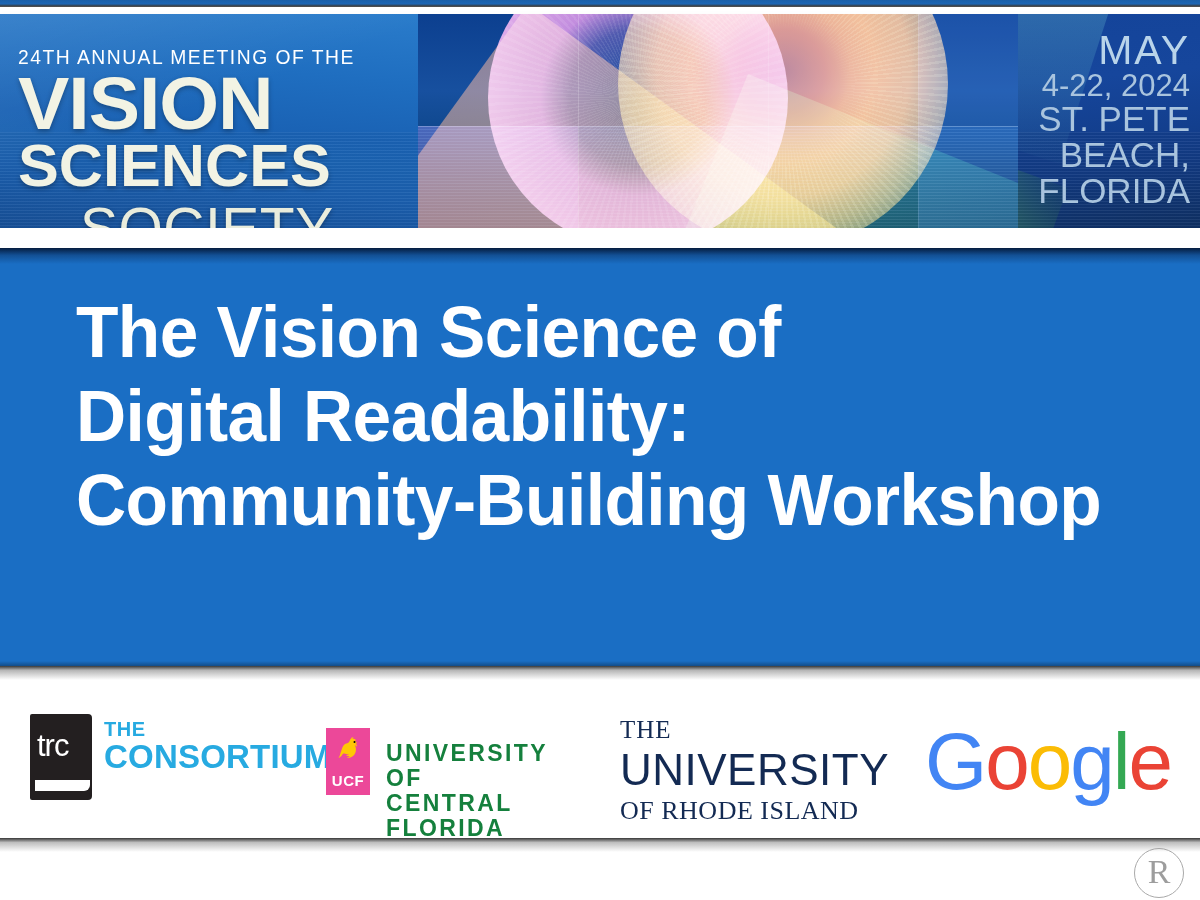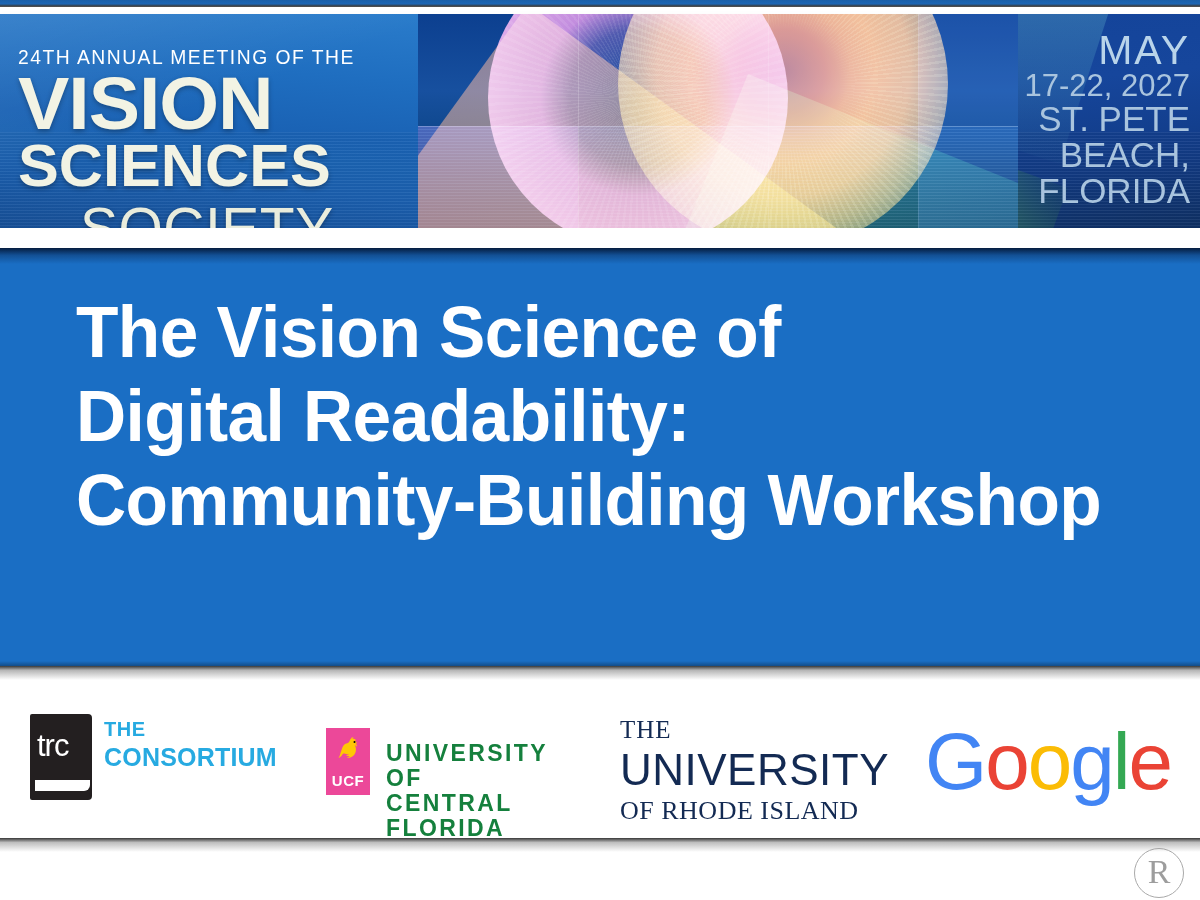--- a/index.html
+++ b/index.html
@@ -233,21 +233,21 @@
   }
   .trc-letters {
     position:absolute; left:7px; top:16px;
     font-family: "Liberation Sans", sans-serif;
     font-weight: 400; font-size: 31px; letter-spacing:-1px;
     color:#ffffff; line-height:1;
   }
   .trc-text { position:absolute; left:74px; top:3px; }
   .trc-l1 { font-family:"Liberation Sans",sans-serif; font-weight:700; font-size:20px; letter-spacing:0.6px; color:#27AAE1; line-height:25px;}
   .trc-l2 { font-family:"Liberation Sans",sans-serif; font-weight:700; font-size:26px; letter-spacing:0.2px; color:#231f20; line-height:30px;}
-  .trc-l3 { font-family:"Liberation Sans",sans-serif; font-weight:700; font-size:25px; letter-spacing:0.2px; color:#27AAE1; line-height:30px;}
+  .trc-l3 { font-family:"Liberation Sans",sans-serif; font-weight:700; font-size:33px; letter-spacing:0.2px; color:#27AAE1; line-height:30px;}
 
   
   .ucf { position:absolute; left:326px; top:62px; width:265px; height:72px; }
   .ucf-badge {
     position:absolute; left:0; top:0; width:44px; height:67px;
     background:#ec4899;
   }
   .ucf-pegasus {
     position:absolute; left:9px; top:7px; width:27px; height:33px;
   }
@@ -342,21 +342,21 @@
       <div class="art-grid-v2"></div>
       <div class="art-grid-v3"></div>
       <div class="art-grid-h1"></div>
     </div>
 
     <div class="vss-right">
       <div class="vss-right-corner"></div>
       <div class="vss-right-corner2"></div>
       <div class="vss-right-inner">
         <div class="date-may">MAY</div>
-        <div class="date-line">17-22, 2027</div>
+        <div class="date-line">4-22, 2024</div>
         <div class="date-line big">ST. PETE</div>
         <div class="date-line big">BEACH,</div>
         <div class="date-line big">FLORIDA</div>
       </div>
     </div>
   </div>
 
   <div class="gap-white"></div>
 
   <div class="blue-block">

